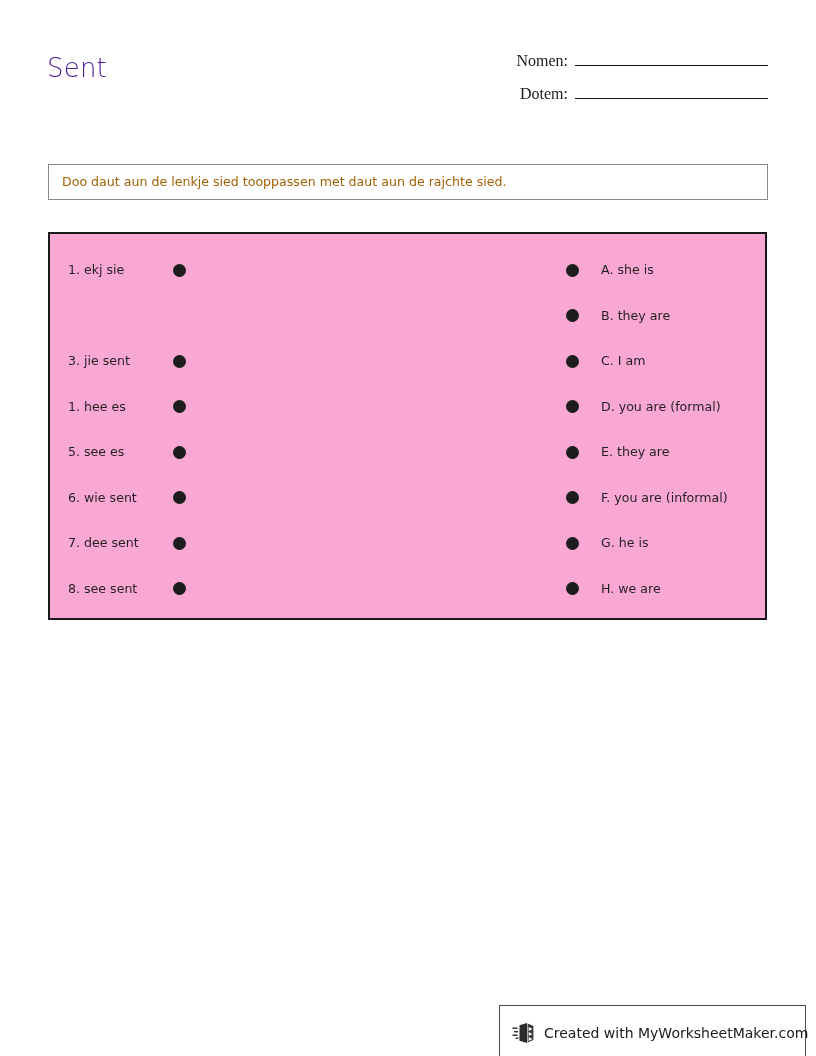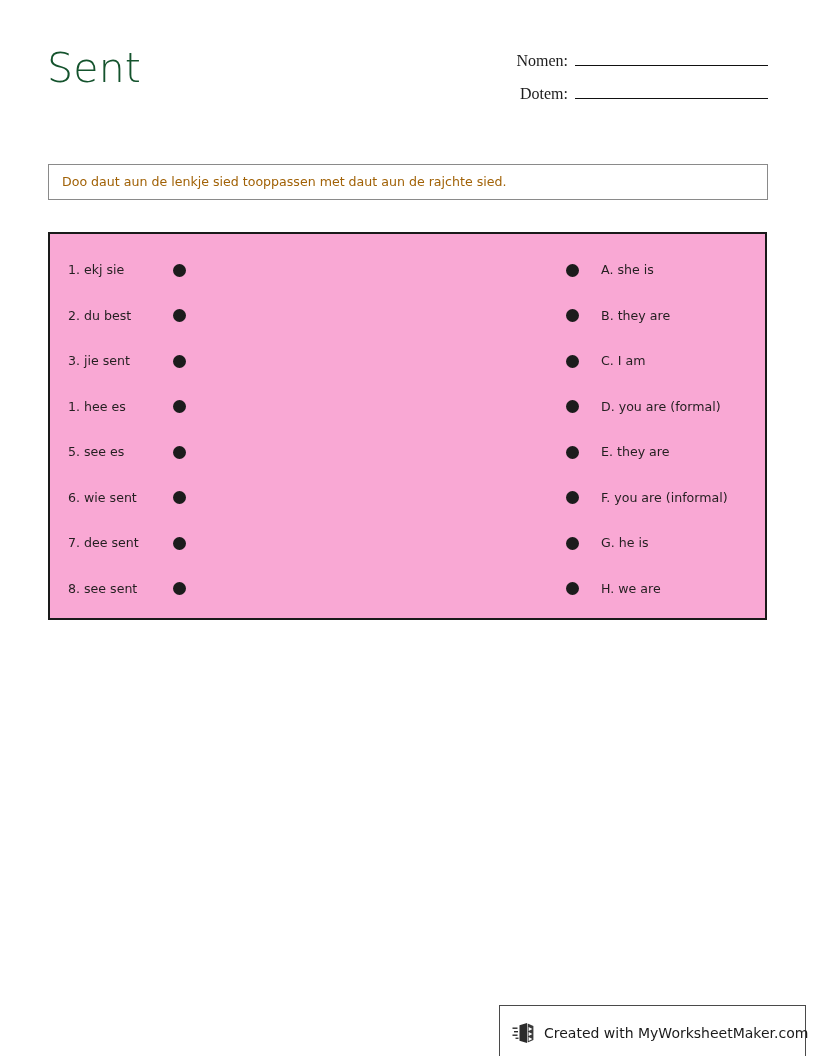--- a/index.html
+++ b/index.html
@@ -15,23 +15,23 @@
     color: #231f20;
     overflow: hidden;
   }
 
   
   .page-title {
     position: absolute;
     left: 47px;
     top: 49px;
     font-family: "DejaVu Sans", sans-serif;
-    font-size: 41px;
+    font-size: 26px;
     font-weight: 300;
-    color: #14532d;
+    color: #4c1d95;
     letter-spacing: 0.2px;
     line-height: 38px;
     white-space: nowrap;
   }
 
   .field-block {
     position: absolute;
     right: 48px;
     top: 46px;
     width: 290px;
@@ -190,24 +190,20 @@
         <div class="left-cell">
           <span class="left-label">1. ekj sie</span>
           <span class="dot"></span>
         </div>
         <div class="right-cell">
           <span class="dot"></span>
           <span class="right-label">A. she is</span>
         </div>
       </div>
       <div class="match-row" style="top: 68.5px;">
-        <div class="left-cell">
-          <span class="left-label">2. du best</span>
-          <span class="dot"></span>
-        </div>
         <div class="right-cell">
           <span class="dot"></span>
           <span class="right-label">B. they are</span>
         </div>
       </div>
       <div class="match-row" style="top: 114px;">
         <div class="left-cell">
           <span class="left-label">3. jie sent</span>
           <span class="dot"></span>
         </div>

